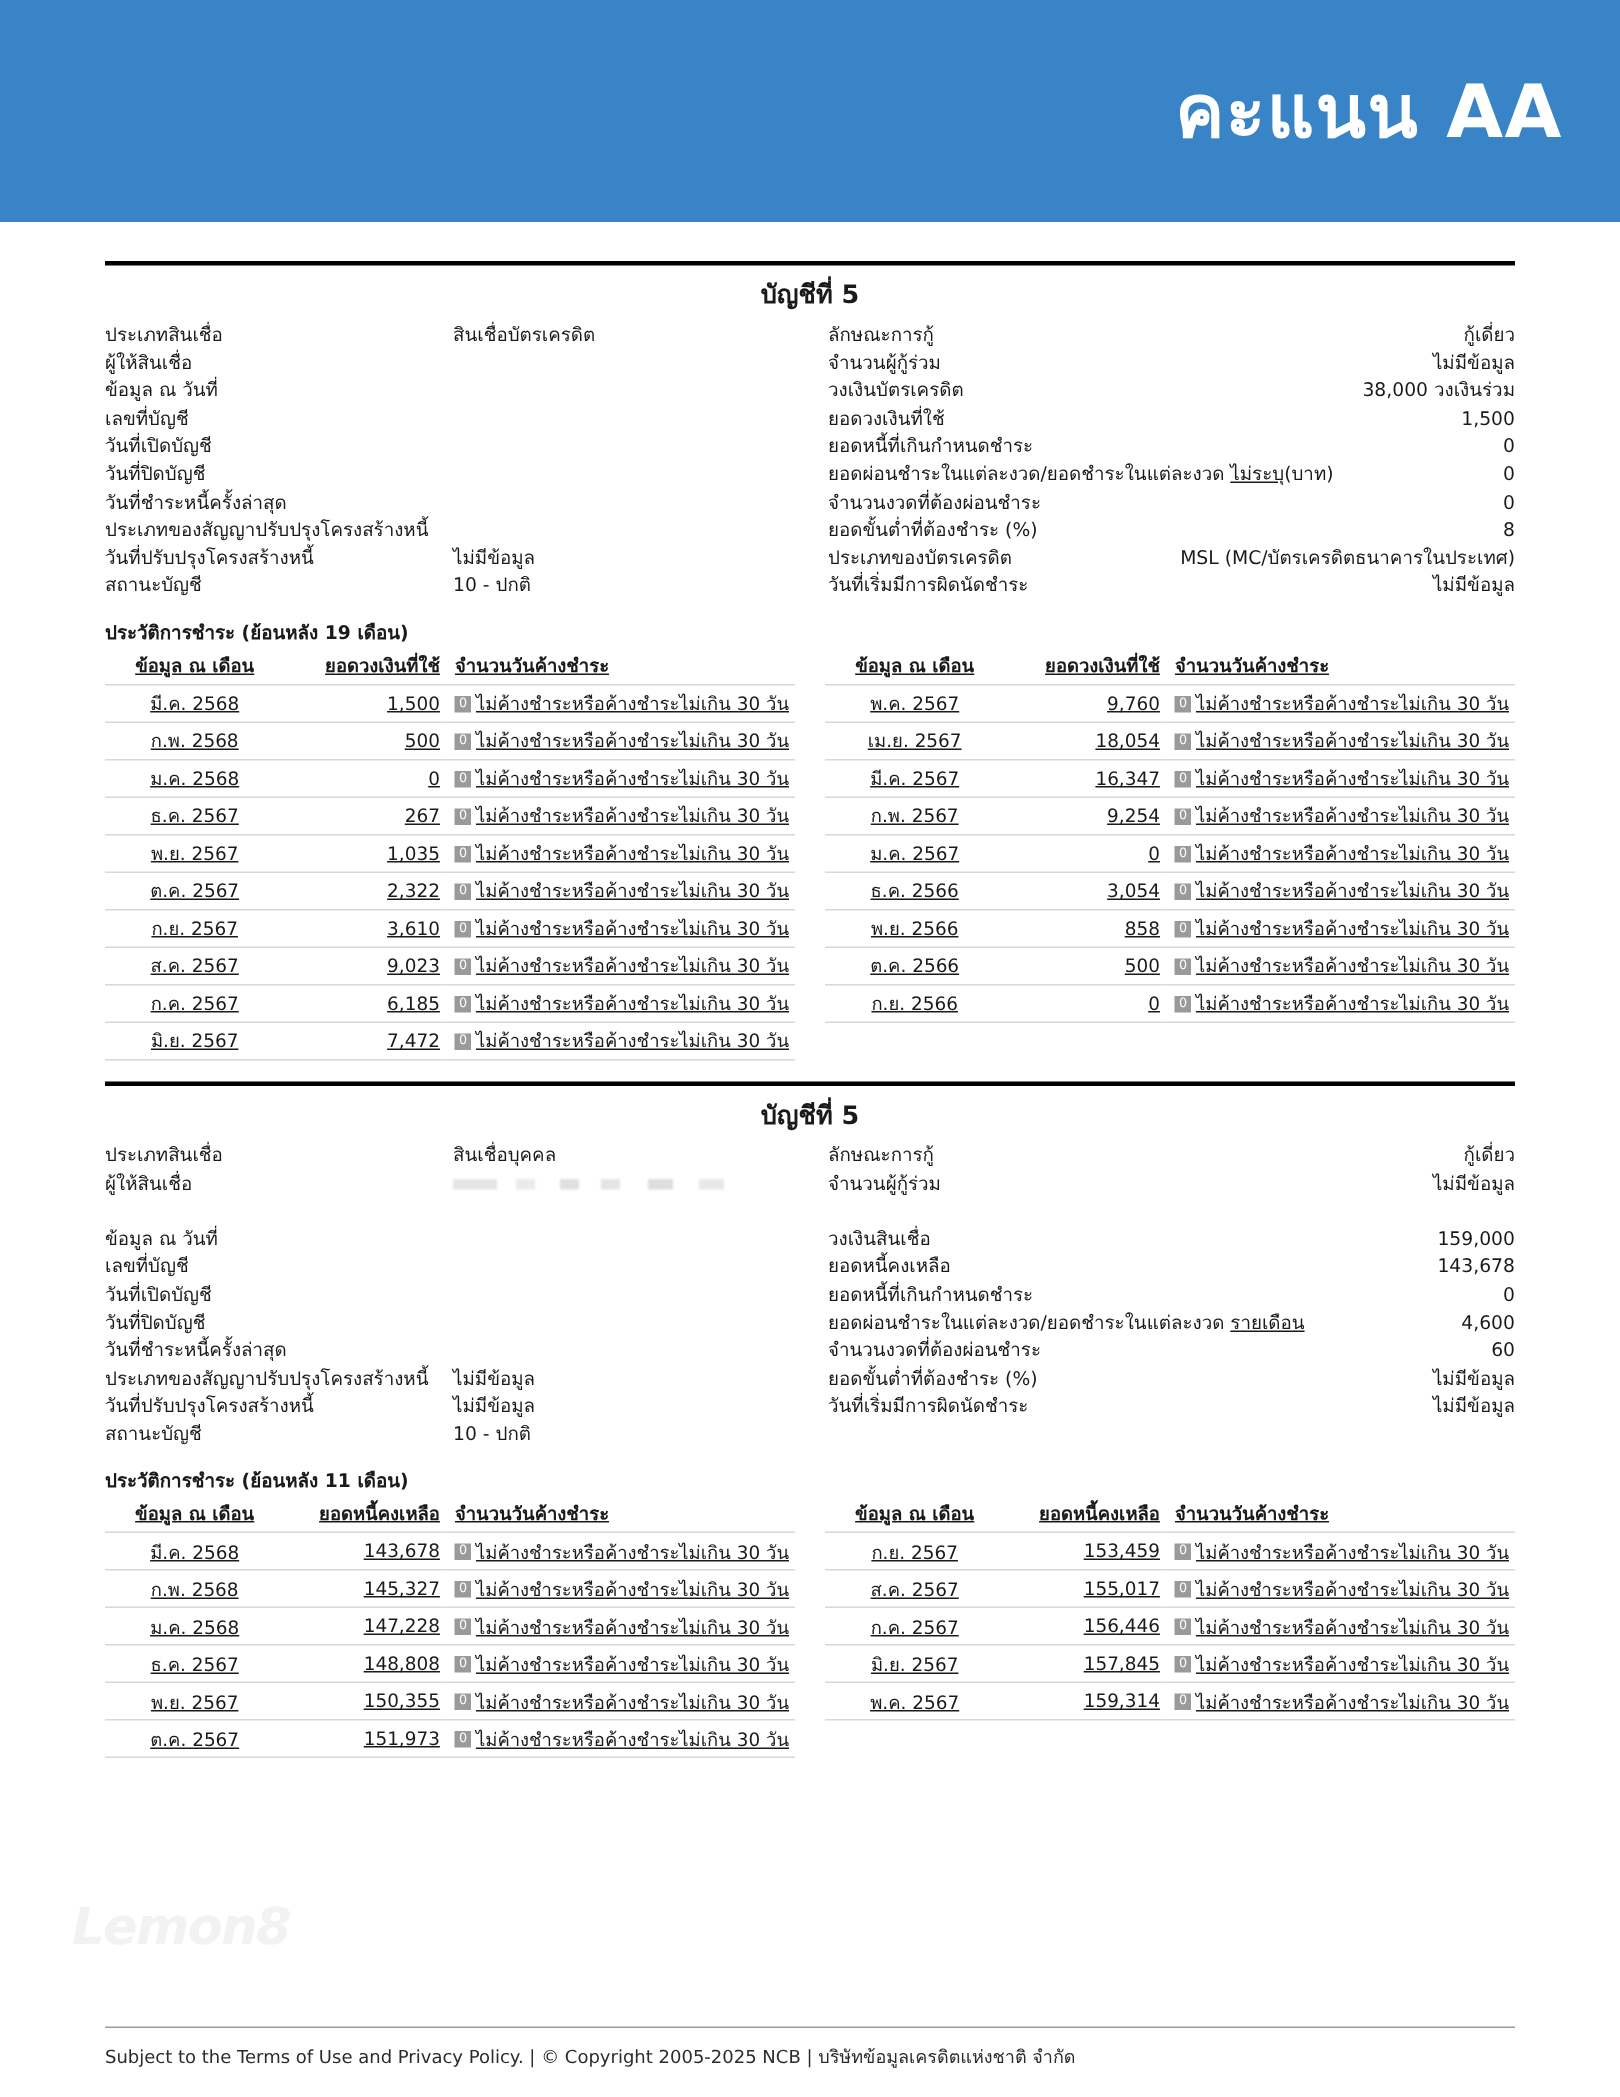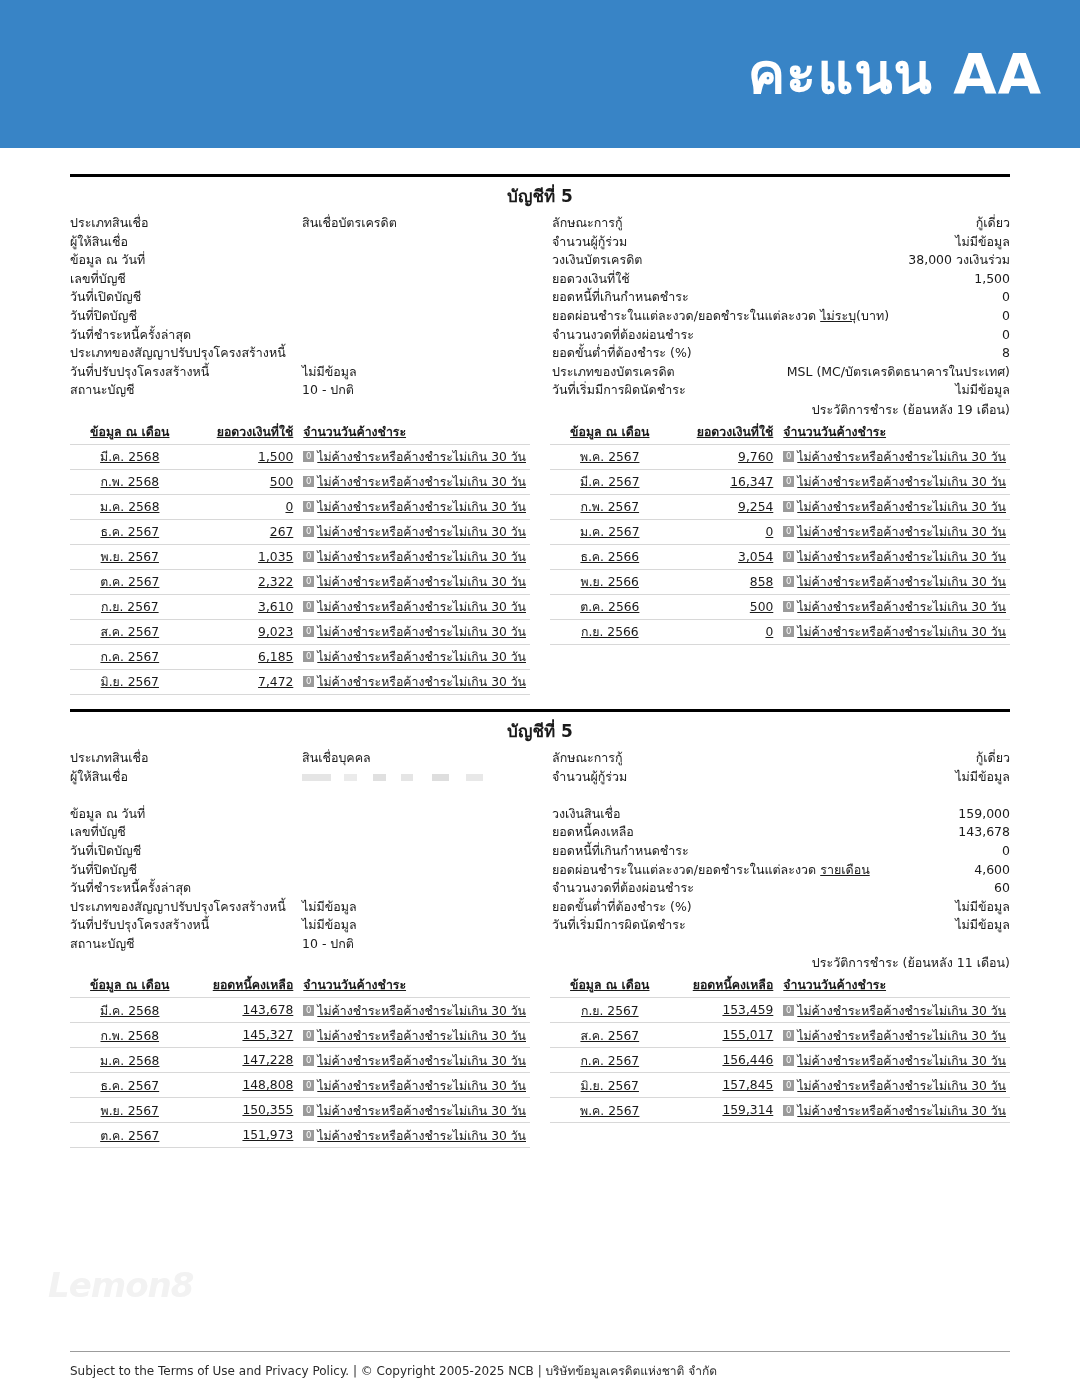--- a/index.html
+++ b/index.html
@@ -19,21 +19,21 @@
     width: 100%;
     height: 148px;
     background: #3884c6;
     display: flex;
     align-items: center;
     justify-content: flex-end;
     padding-right: 38px;
   }
   .header-title {
     color: #ffffff;
-    font-size: 56px;
+    font-size: 49px;
     font-weight: bold;
     letter-spacing: 1px;
     line-height: 1;
   }
 
   
   .page {
     padding: 12px 70px;
     position: relative;
   }
@@ -96,23 +96,23 @@
       rgba(0,0,0,0.10) 47% 53%, transparent 53% 62%,
       rgba(0,0,0,0.13) 62% 70%, transparent 70% 78%,
       rgba(0,0,0,0.09) 78% 86%, transparent 86% 100%);
     filter: blur(0.6px);
     vertical-align: middle;
   }
 
   
   .history-title {
     font-size: 12.5px;
-    font-weight: normal;
+    font-weight: bold;
+    margin-top: 12px;
     margin-bottom: 1px;
-    text-align: right;
   }
 
   .history-wrap {
     display: flex;
     gap: 20px;
   }
   .history-side { width: 50%; }
 
   table.hist {
     width: 100%;
@@ -356,20 +356,25 @@
                   <th class="c-stat">จำนวนวันค้างชำระ</th>
                 </tr>
               </thead>
               <tbody>
                 <tr>
                   <td class="c-month">พ.ค. 2567</td>
                   <td class="c-amt">9,760</td>
                   <td class="c-stat"><span class="status-badge">0</span><span>ไม่ค้างชำระหรือค้างชำระไม่เกิน 30 วัน</span></td>
                 </tr>
                 <tr>
+                  <td class="c-month">เม.ย. 2567</td>
+                  <td class="c-amt">18,054</td>
+                  <td class="c-stat"><span class="status-badge">0</span><span>ไม่ค้างชำระหรือค้างชำระไม่เกิน 30 วัน</span></td>
+                </tr>
+                <tr>
                   <td class="c-month">มี.ค. 2567</td>
                   <td class="c-amt">16,347</td>
                   <td class="c-stat"><span class="status-badge">0</span><span>ไม่ค้างชำระหรือค้างชำระไม่เกิน 30 วัน</span></td>
                 </tr>
                 <tr>
                   <td class="c-month">ก.พ. 2567</td>
                   <td class="c-amt">9,254</td>
                   <td class="c-stat"><span class="status-badge">0</span><span>ไม่ค้างชำระหรือค้างชำระไม่เกิน 30 วัน</span></td>
                 </tr>
                 <tr>

